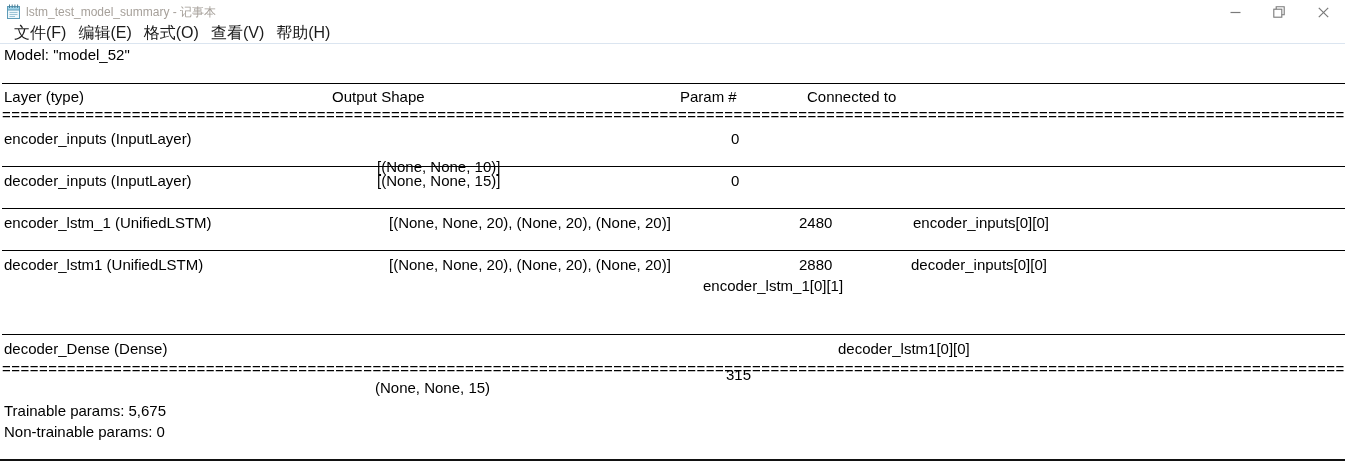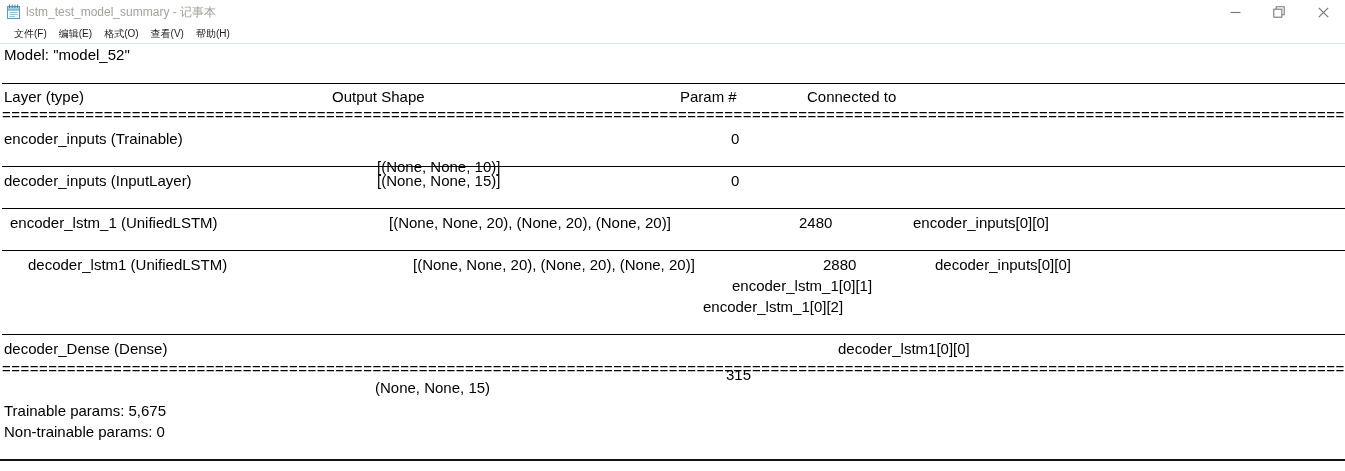--- a/index.html
+++ b/index.html
@@ -13,21 +13,21 @@
   .title-text { position:absolute; left:26px; top:4px; font-size:12px; color:#a6a09a;
                 white-space:nowrap; }
   .win-controls { position:absolute; right:0; top:0; height:24px; display:flex; }
   .win-btn { width:44px; height:24px; display:flex; align-items:center; justify-content:center;
              background:transparent; border:none; cursor:pointer; }
   .win-btn svg { display:block; }
 
   
   .menubar { position:absolute; top:24px; left:0; right:0; height:19px; background:#ffffff;
              display:flex; align-items:center; padding-left:8px; }
-  .menu-item { font-size:10px; color:#1b1b1b; padding:2px 6px; white-space:nowrap; cursor:default; }
+  .menu-item { font-size:16px; color:#1b1b1b; padding:2px 6px; white-space:nowrap; cursor:default; }
   .menu-sep { position:absolute; top:43px; left:0; right:0; height:1px; background:#dbe5f0; }
 
   
   .content { position:absolute; top:44px; left:0; right:0; bottom:0; background:#ffffff;
              font-size:15px; line-height:21px; color:#000; }
   .tline { position:absolute; white-space:nowrap; }
   .cell  { position:absolute; white-space:nowrap; top:0; }
   .row   { position:absolute; left:0; right:0; height:21px; }
   .hline { position:absolute; left:2px; right:0; border-top:1px solid #000; }
   .eqline{ position:absolute; left:2px; right:0; overflow:hidden; white-space:nowrap;
@@ -93,52 +93,51 @@
     <div class="row" style="top:42px;">
       <span class="cell" style="left:4px;">Layer (type)</span>
       <span class="cell" style="left:332px;">Output Shape</span>
       <span class="cell" style="left:680px;">Param #</span>
       <span class="cell" style="left:807px;">Connected to</span>
     </div>
 
     <div class="eqline" style="top:60px;">==========================================================================================================================================================================================</div>
 
     <div class="row" style="top:84px;">
-      <span class="cell" style="left:4px;">encoder_inputs (Trainable)</span>
+      <span class="cell" style="left:4px;">encoder_inputs (InputLayer)</span>
       <span class="cell" style="left:377px;margin-top:28px;">[(None, None, 10)]</span>
       <span class="cell" style="left:731px;">0</span>
     </div>
 
     <div class="hline" style="top:122px;"></div>
 
     <div class="row" style="top:126px;padding-left:13px;">
       <span class="cell" style="left:4px;">decoder_inputs (InputLayer)</span>
       <span class="cell" style="left:377px;">[(None, None, 15)]</span>
       <span class="cell" style="left:731px;">0</span>
     </div>
 
     <div class="hline" style="top:164px;"></div>
 
     <div class="row" style="top:168px;">
-      <span class="cell" style="left:10px;">encoder_lstm_1 (UnifiedLSTM)</span>
+      <span class="cell" style="left:4px;">encoder_lstm_1 (UnifiedLSTM)</span>
       <span class="cell" style="left:389px;">[(None, None, 20), (None, 20), (None, 20)]</span>
       <span class="cell" style="left:799px;">2480</span>
       <span class="cell" style="left:913px;">encoder_inputs[0][0]</span>
     </div>
 
     <div class="hline" style="top:206px;"></div>
 
-    <div class="row" style="top:210px;margin-left:24px;">
+    <div class="row" style="top:210px;">
       <span class="cell" style="left:4px;">decoder_lstm1 (UnifiedLSTM)</span>
       <span class="cell" style="left:389px;">[(None, None, 20), (None, 20), (None, 20)]</span>
       <span class="cell" style="left:799px;">2880</span>
       <span class="cell" style="left:911px;">decoder_inputs[0][0]</span>
     </div>
-    <div class="tline" style="top:231px; left:703px;margin-left:29px;">encoder_lstm_1[0][1]</div>
-    <div class="tline" style="top:252px; left:703px;">encoder_lstm_1[0][2]</div>
+    <div class="tline" style="top:231px; left:703px;">encoder_lstm_1[0][1]</div>
 
     <div class="hline" style="top:290px;"></div>
 
     <div class="row" style="top:294px;">
       <span class="cell" style="left:4px;">decoder_Dense (Dense)</span>
       <span class="cell" style="left:375px;margin-top:39px;">(None, None, 15)</span>
       <span class="cell" style="left:726px;margin-top:26px;">315</span>
       <span class="cell" style="left:838px;">decoder_lstm1[0][0]</span>
     </div>
 

